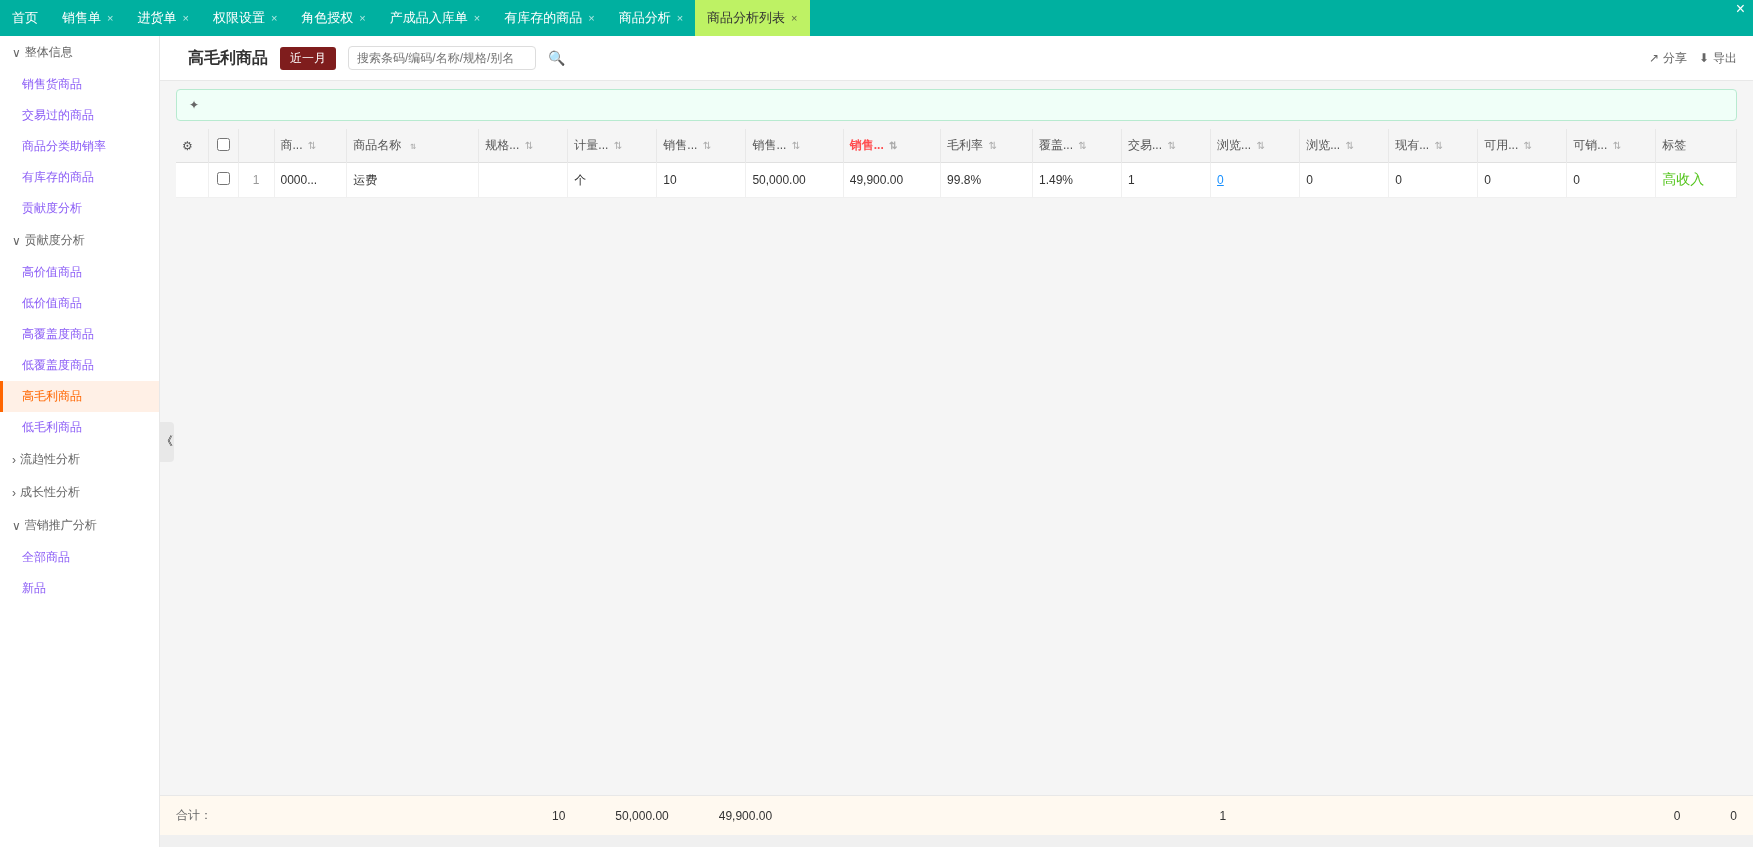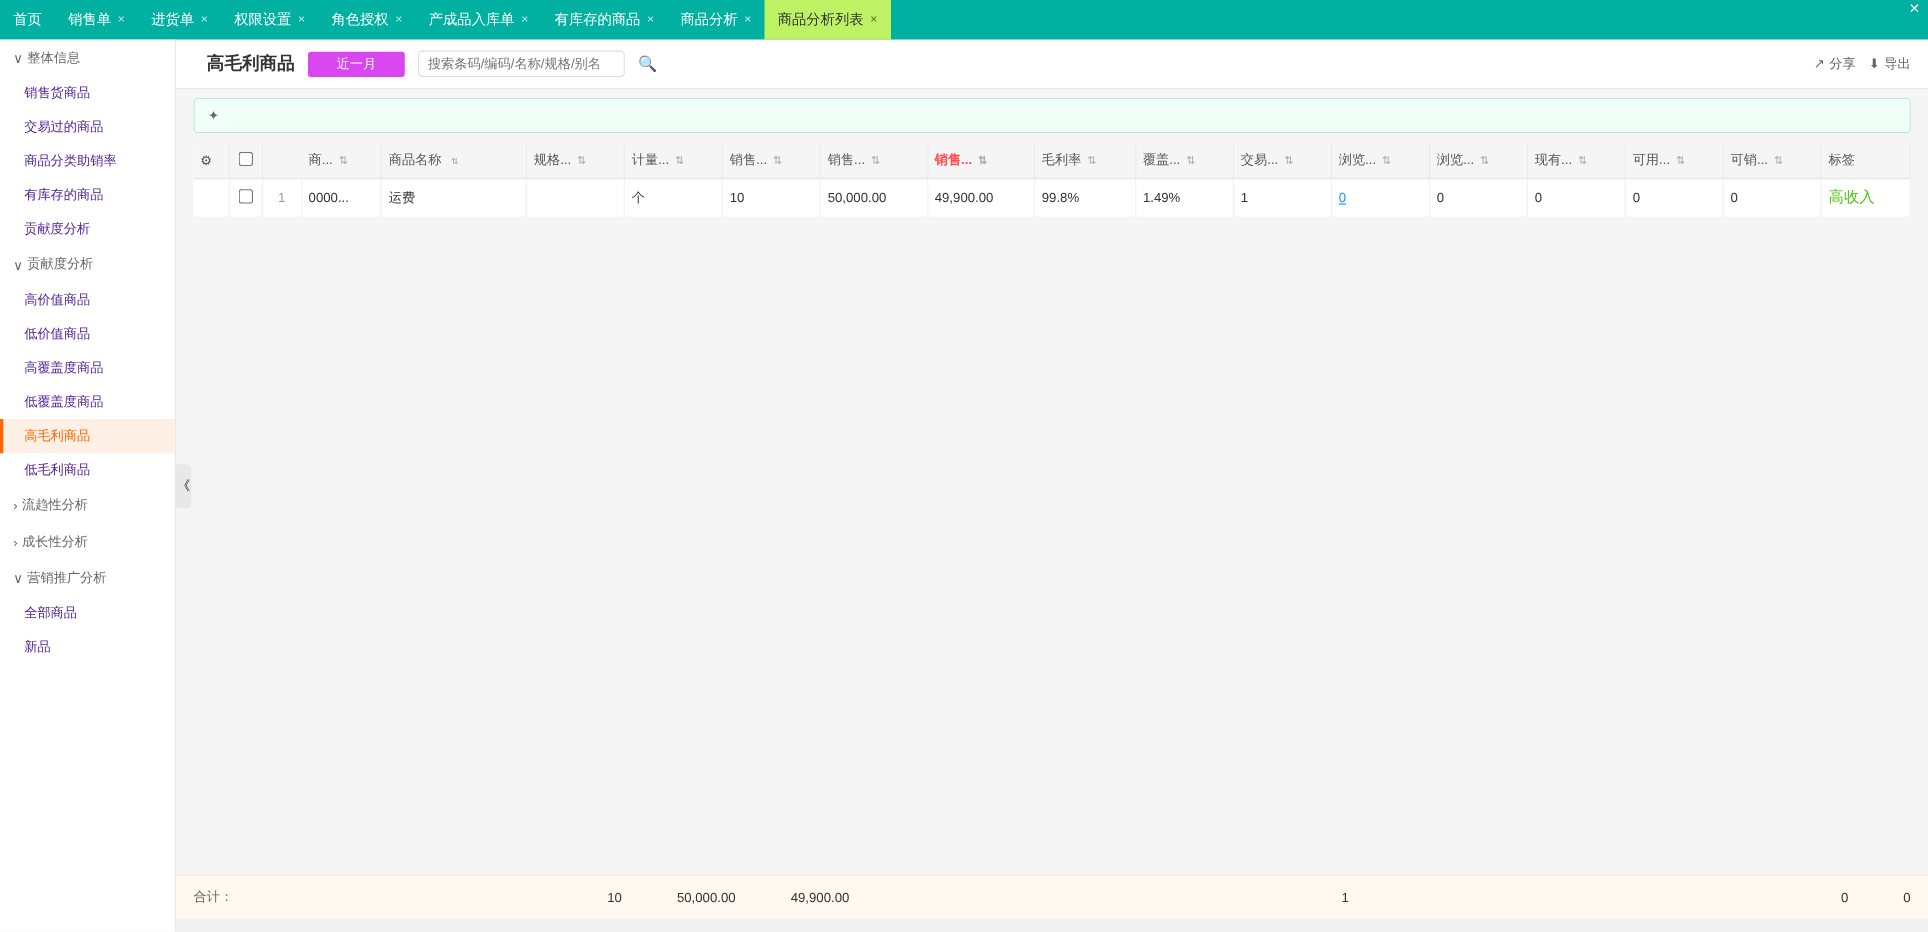--- a/index.html
+++ b/index.html
@@ -65,21 +65,21 @@
       color: #666;
       font-size: 12px;
       display: flex;
       align-items: center;
       cursor: pointer;
     }
     .sidebar-group-header .arrow { margin-right: 4px; }
     .sidebar-item {
       padding: 7px 12px 7px 22px;
       font-size: 12px;
-      color: #4c1d95;
+      color: #8b5cf6;
       cursor: pointer;
       white-space: nowrap;
     }
     .sidebar-item.active {
       background: #fff0e6;
       color: #ff6600;
       border-left: 3px solid #ff6600;
       padding-left: 19px;
     }
 
@@ -117,24 +117,24 @@
       display: flex;
       align-items: center;
       gap: 12px;
     }
     .content-title {
       font-size: 16px;
       font-weight: bold;
       color: #333;
     }
     .filter-btn {
-      background: #d946ef;
+      background: #7f1d1d;
       color: white;
       border: none;
-      padding: 3px 26px;
+      padding: 3px 10px;
       border-radius: 3px;
       cursor: pointer;
       font-size: 12px;
     }
     .search-box {
       border: 1px solid #ddd;
       border-radius: 4px;
       padding: 4px 8px;
       font-size: 12px;
       width: 188px;

